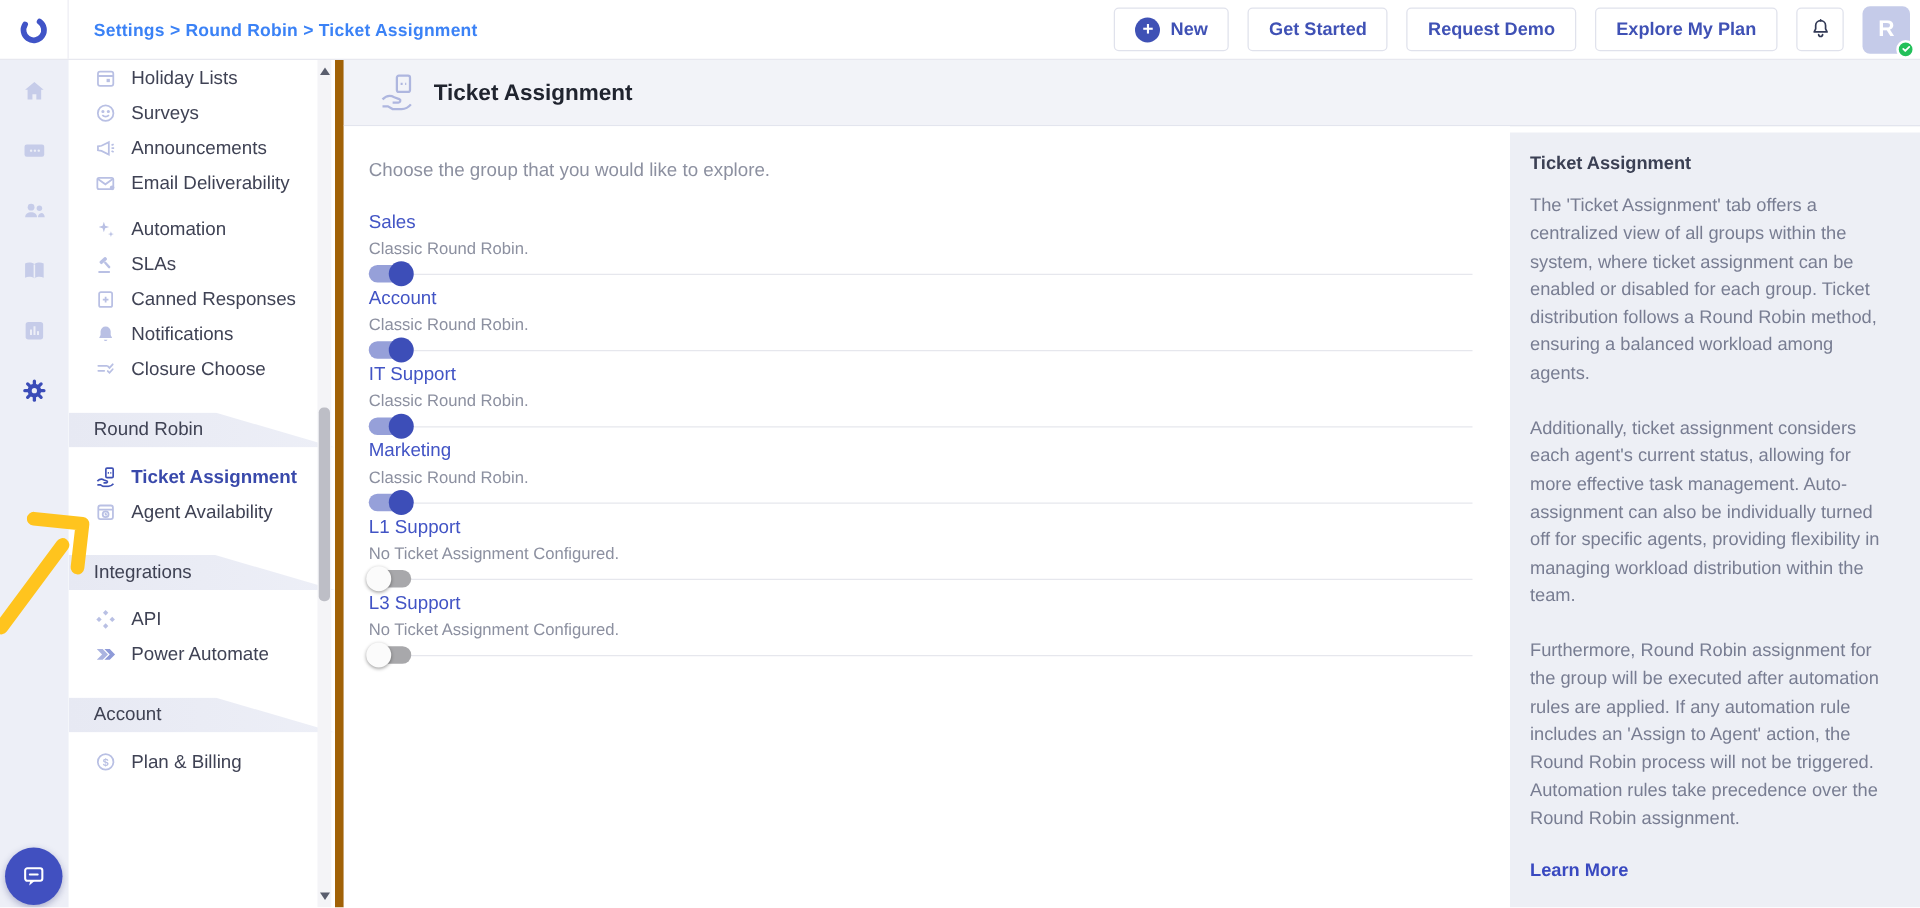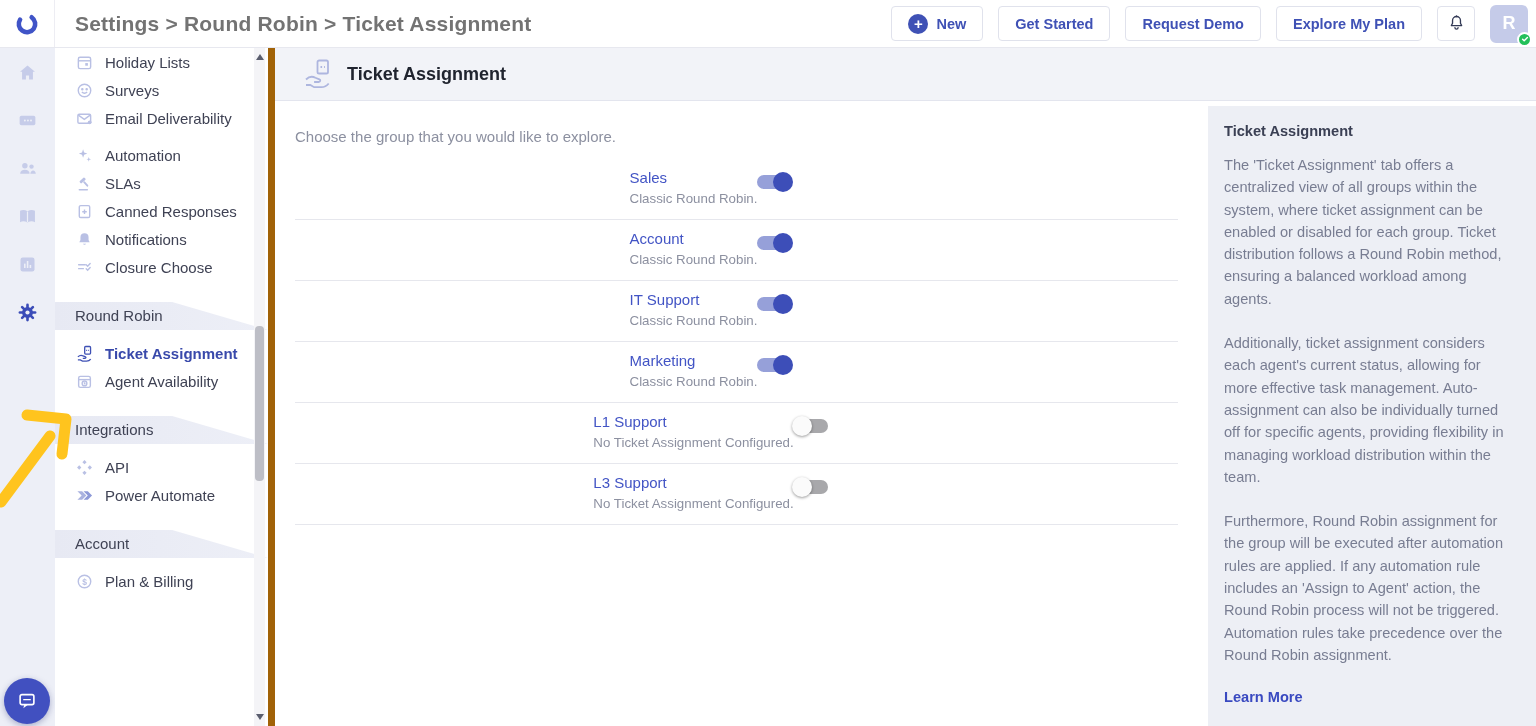--- a/index.html
+++ b/index.html
@@ -5,21 +5,21 @@
   * { margin:0; padding:0; box-sizing:border-box; }
   html,body { width:1536px; height:726px; }
   body { font-family:"Liberation Sans", sans-serif; background:#fff; overflow:hidden; }
   .app { position:relative; width:1536px; height:726px; background:#fff; }
 
   
   .topbar { position:absolute; left:0; top:0; width:1536px; height:48px; background:#fff;
             border-bottom:1px solid #e7e8ef; display:flex; align-items:center; z-index:5; }
   .logo-box { width:55px; height:100%; display:flex; align-items:center; justify-content:center;
               border-right:1px solid #ededf3; }
-  .breadcrumb { margin-left:20px; font-size:21px; font-weight:700; color:#737373; letter-spacing:.2px;text-align:right; }
+  .breadcrumb { margin-left:20px; font-size:14px; font-weight:700; color:#3b82f6; letter-spacing:.2px;text-align:right; }
   .topbar-right { margin-left:auto; display:flex; align-items:center; gap:15px; padding-right:8px; }
   .tb-btn { height:35px; padding:0 16px; background:#fff; border:1px solid #e0e2ec; border-radius:4px;
             color:#3f51b5; font-size:14.5px; font-weight:700; display:flex; align-items:center; gap:8px;
             cursor:pointer; font-family:inherit; }
   .tb-btn .plus-circ { width:20px; height:20px; border-radius:50%; background:#3f51b5; color:#fff;
             display:flex; align-items:center; justify-content:center; font-size:15px; font-weight:700; line-height:1; }
   .bell-btn { width:38px; }
   .bell-btn { padding:0; justify-content:center; }
   .avatar { position:relative; width:38px; height:38px; border-radius:6px; background:#c5cbe9;
             display:flex; align-items:center; justify-content:center; color:#fff; font-weight:700; font-size:18px; }
@@ -56,22 +56,22 @@
 
   
   .main-head { position:absolute; left:275px; top:48px; width:1261px; height:53px; background:#f2f3f8;
                border-bottom:1px solid #e3e5ee; display:flex; align-items:center; padding-left:28px; gap:14px; }
   .main-head svg { width:30px; height:32px; }
   .main-title { font-size:18px; font-weight:700; color:#20242f; }
   .main-body { position:absolute; left:275px; top:101px; width:933px; height:625px; background:#fff;
                padding:27px 30px 0 20px; }
   .choose-txt { font-size:15px; color:#8c90a0; padding-left:0; }
   .rows { margin-top:14px; }
-  .grow { display:flex; justify-content:center; align-items:flex-start; height:61px;
-          border-bottom:1px solid #e6e7ed; padding-top:10px; }
+  .grow { display:flex; justify-content:space-between; align-items:flex-start; height:61px;
+          border-bottom:1px solid #e6e7ed; padding-top:10px;flex-direction:column; }
   .grow .gname { font-size:15px; color:#4254c5; cursor:pointer; }
   .grow .gdesc { font-size:13.3px; color:#8c90a0; margin-top:5px; }
   .switch { position:relative; width:34px; height:14px; border-radius:7px; margin-top:6px; margin-right:52px;
             cursor:pointer; flex:none; }
   .switch .knob { position:absolute; top:-3px; width:20px; height:20px; border-radius:50%; }
   .switch.on { background:#96a0d9; }
   .switch.on .knob { right:-2px; background:#3d4eb8; }
   .switch.off { background:#a8a8ab; }
   .switch.off .knob { left:-2px; background:#fbfbfb; box-shadow:0 1px 3px rgba(0,0,0,.4); }
 
@@ -200,20 +200,29 @@
               <circle cx="6.7" cy="7.6" r=".6" fill="#b9c0e4"></circle>
               <circle cx="11.3" cy="7.6" r=".6" fill="#b9c0e4"></circle>
               <path d="M6.2 10.6c1.7 1.7 3.9 1.7 5.6 0"></path>
             </svg>
           </span>
         <span class="lbl">Surveys</span>
       </div>
       <div class="side-item">
         <span class="ic">
             <svg viewBox="0 0 18 18" fill="none" stroke="#b9c0e4" stroke-width="1.5">
+              <path d="M2.5 7.5v3.4l3 .5 6.2 3V4l-6.2 3z"></path>
+              <path d="M14 6.6l1.8-.9M14 9h2.2M14 11.4l1.8.9"></path>
+            </svg>
+          </span>
+        <span class="lbl">Announcements</span>
+      </div>
+      <div class="side-item">
+        <span class="ic">
+            <svg viewBox="0 0 18 18" fill="none" stroke="#b9c0e4" stroke-width="1.5">
               <rect x="2" y="4.5" width="13.5" height="9.5" rx="1.4"></rect>
               <path d="M2.5 5.5L8.8 10l6.2-4.5"></path>
               <circle cx="14.5" cy="13" r="2" fill="#b9c0e4" stroke="none"></circle>
             </svg>
           </span>
         <span class="lbl">Email Deliverability</span>
       </div>
     </div>
 
     <div class="item-group">

